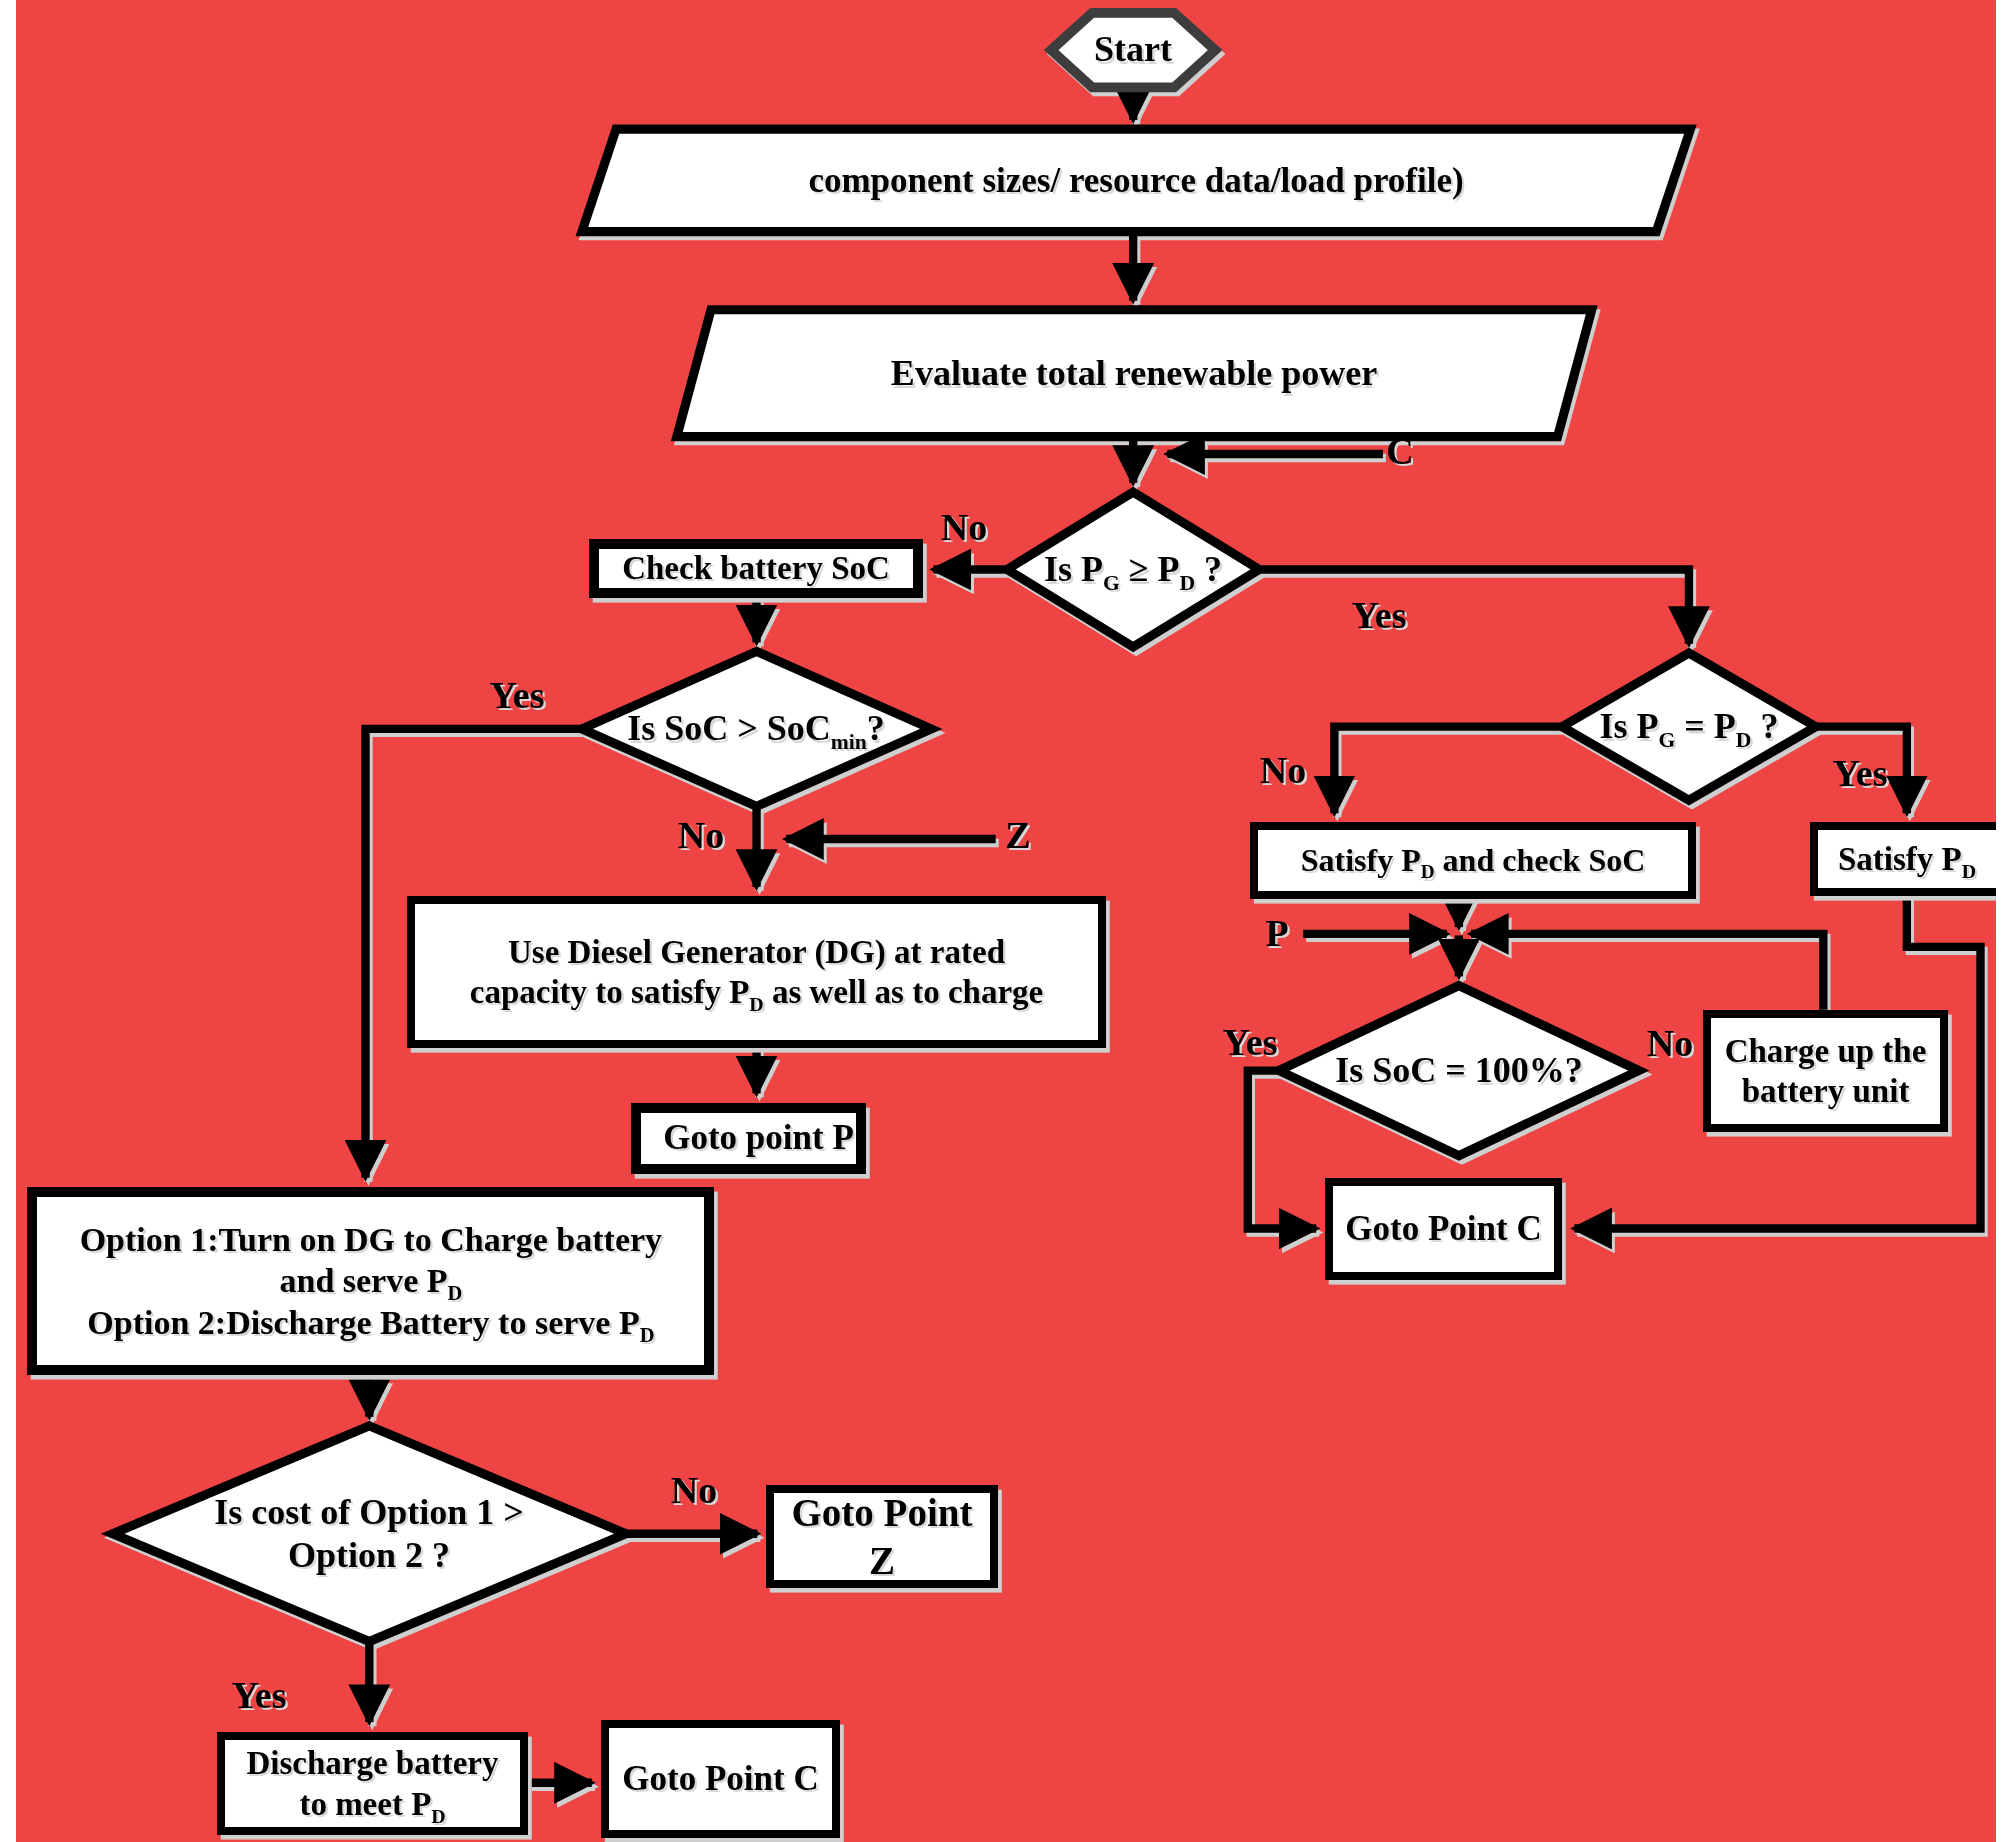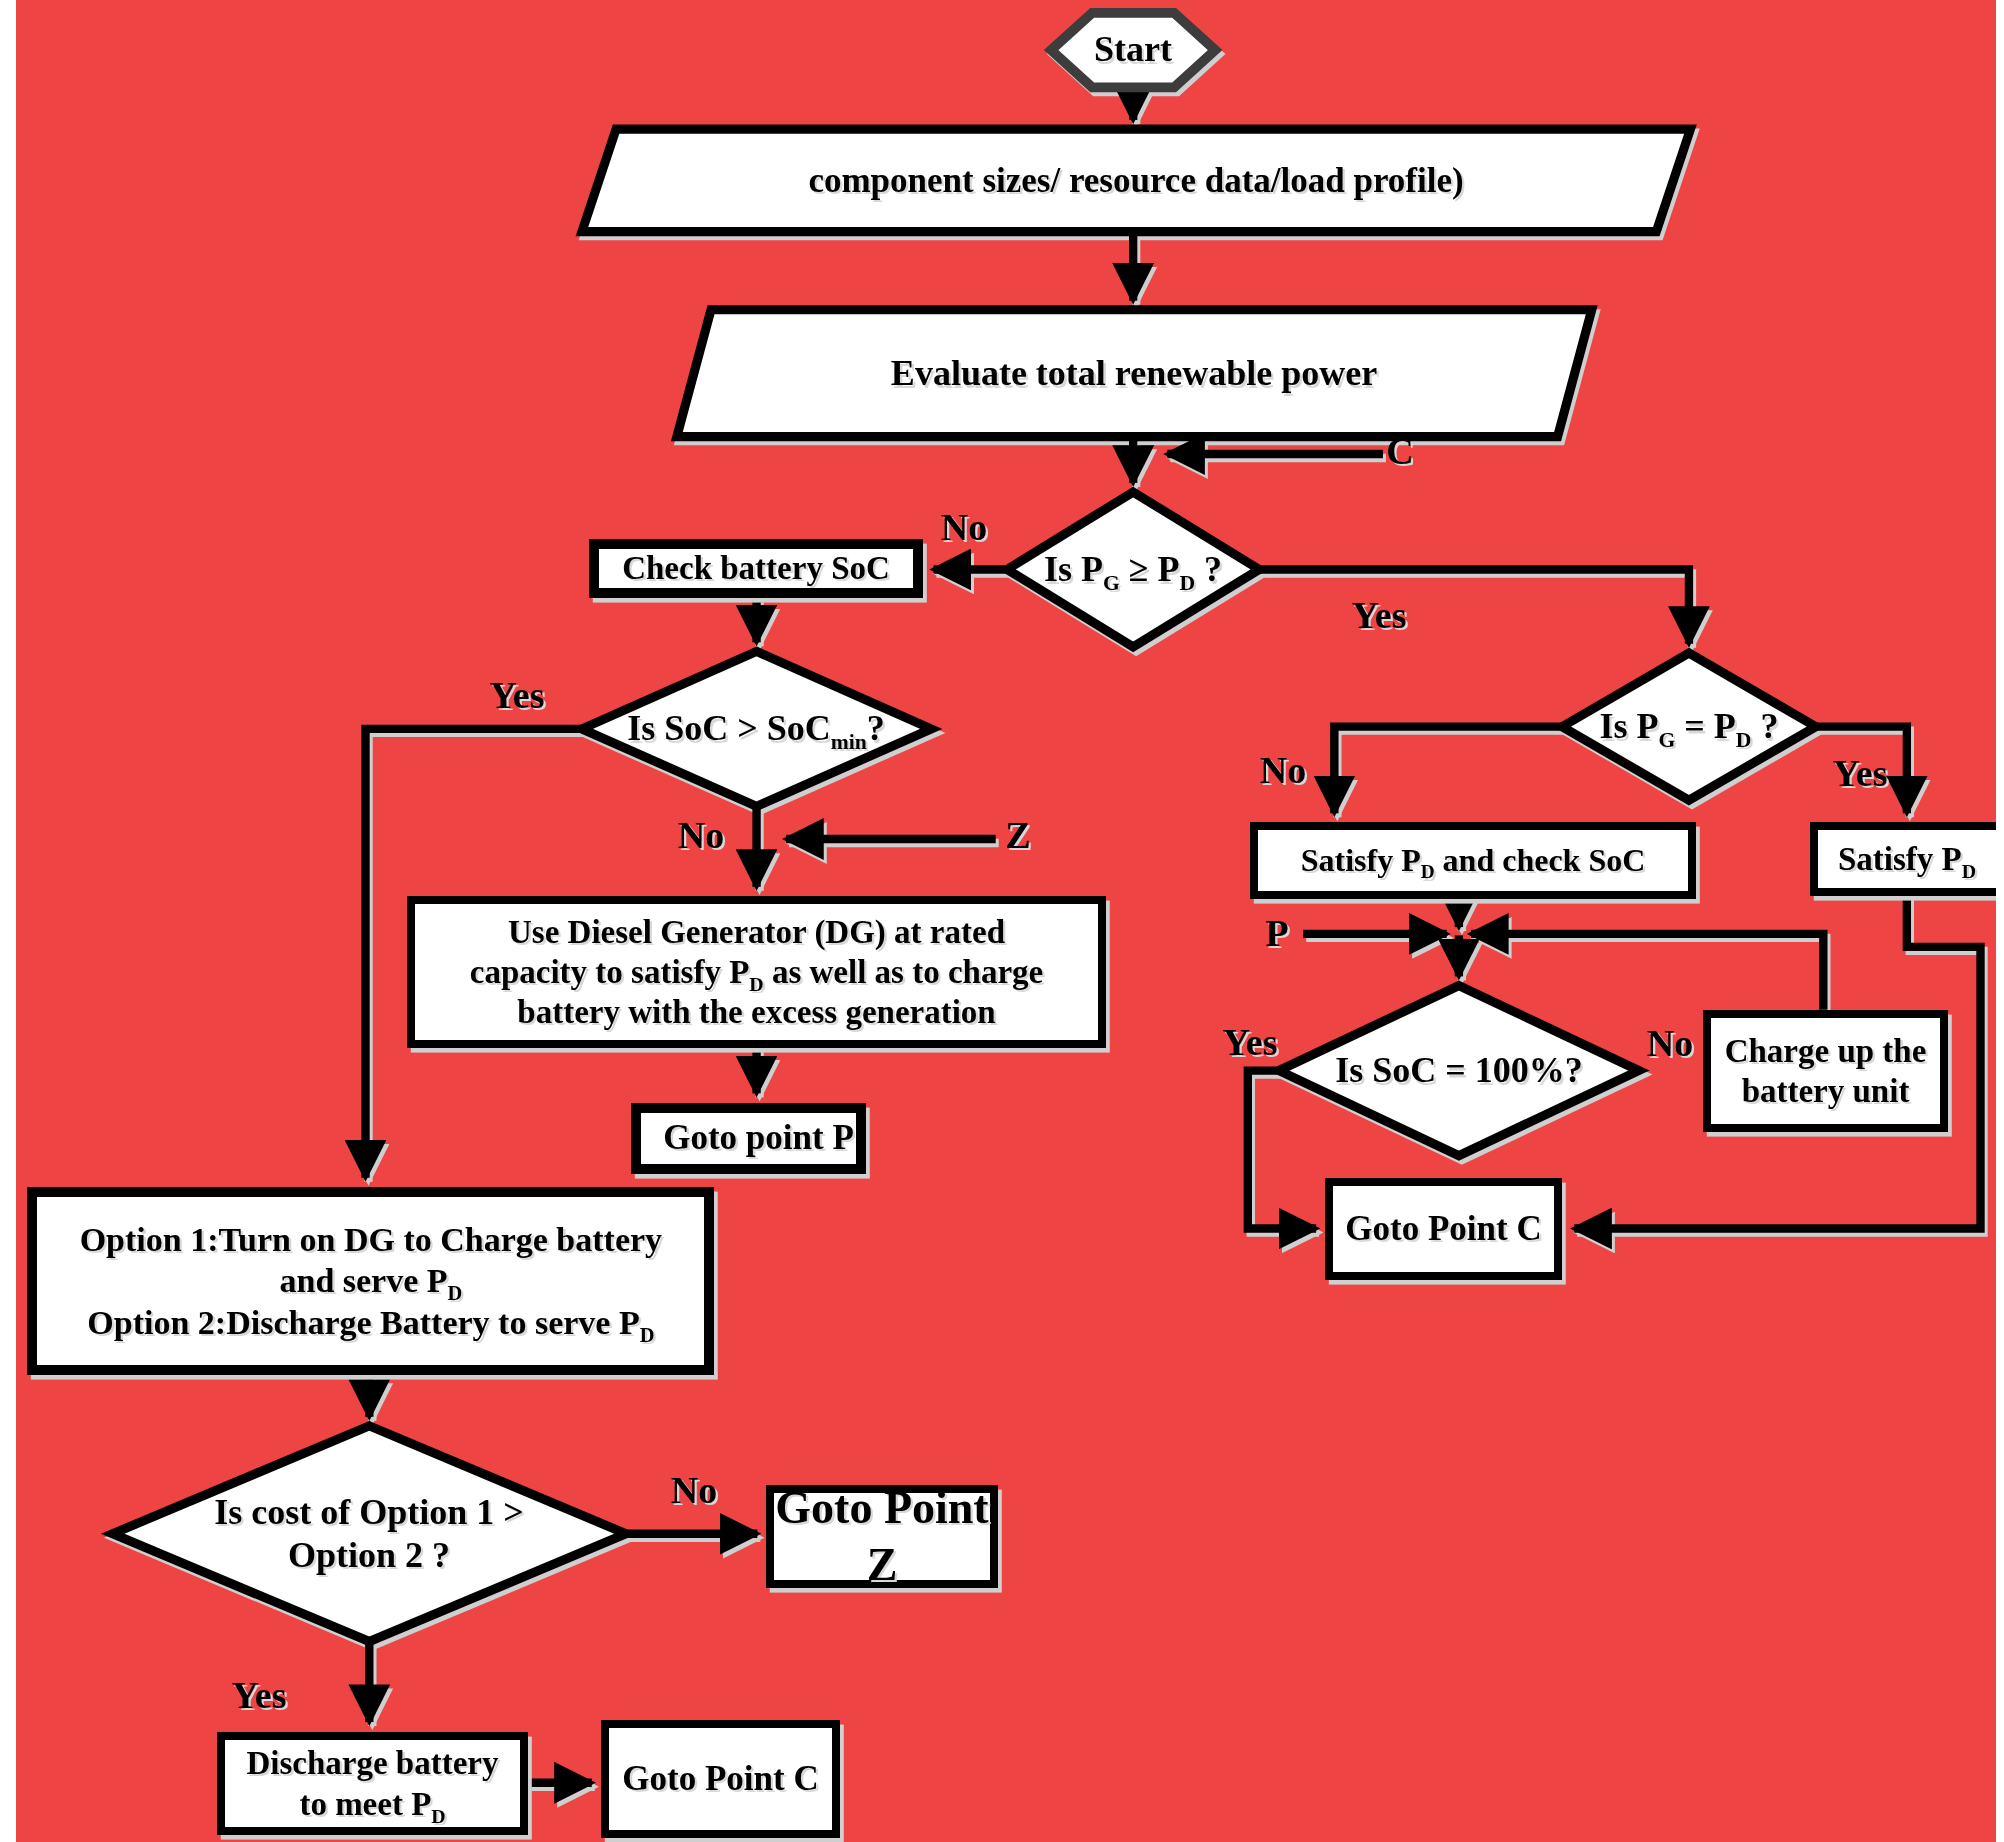--- a/index.html
+++ b/index.html
@@ -93,34 +93,33 @@
     <div>Option 2 ?</div>
   </div>
 
   <div class="node" style="left:573px; top:539px; width:334px; height:59px; border-width:10px;">
     <span>Check battery SoC</span>
   </div>
 
   <div class="node" style="left:391px; top:896px; width:699px; height:152px; font-size:33px;">
     <div>Use Diesel Generator (DG) at rated</div>
     <div>capacity to satisfy P<sub>D</sub> as well as to charge</div>
-    <div>battery with the excess generation</div>
   </div>
 
   <div class="node" style="left:615px; top:1103px; width:235px; height:71px; border-width:10px; font-size:35px;padding-left:20px;">
     <span>Goto point P</span>
   </div>
 
   <div class="node" style="left:11.4px; top:1187px; width:687px; height:188px; border-width:10px; font-size:34px;">
     <div>Option 1:Turn on DG to Charge battery</div>
     <div>and serve P<sub>D</sub></div>
     <div>Option 2:Discharge Battery to serve P<sub>D</sub></div>
   </div>
 
-  <div class="node" style="left:750px; top:1485px; width:232px; height:103px; font-size:46px;">
+  <div class="node" style="left:750px; top:1485px; width:232px; height:103px; font-size:39px;">
     <span>Goto Point Z</span>
   </div>
 
   <div class="node" style="left:201px; top:1732px; width:311px; height:103px;">
     <div>Discharge battery</div>
     <div>to meet P<sub>D</sub></div>
   </div>
 
   <div class="node" style="left:585px; top:1720px; width:239px; height:118px; font-size:35px;">
     <span>Goto Point C</span>

